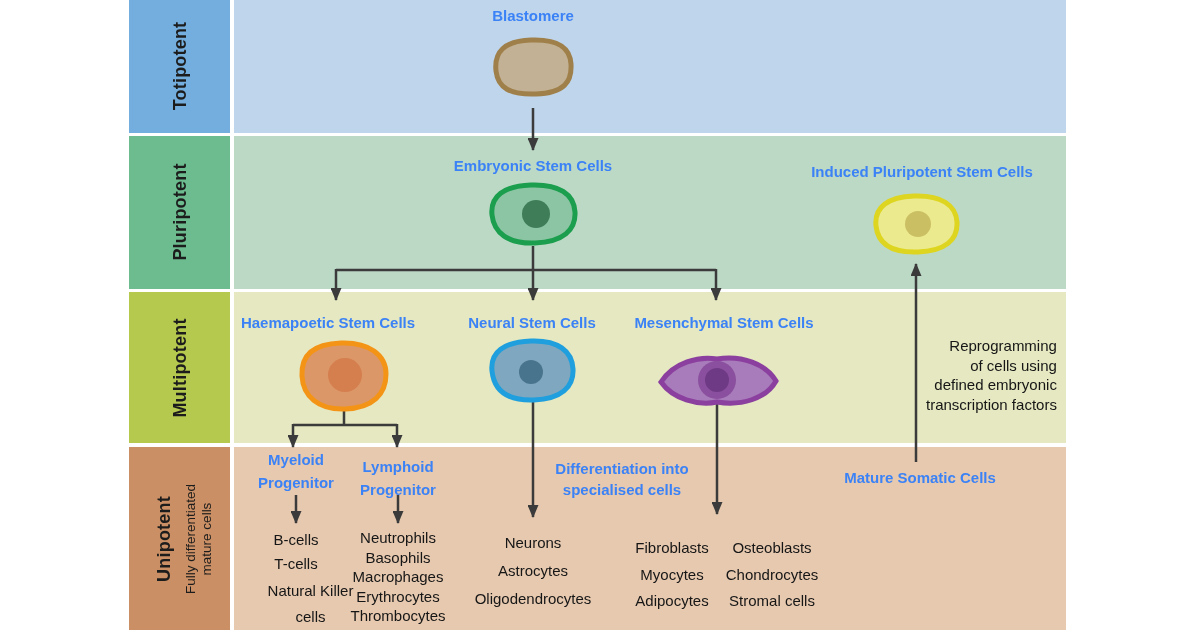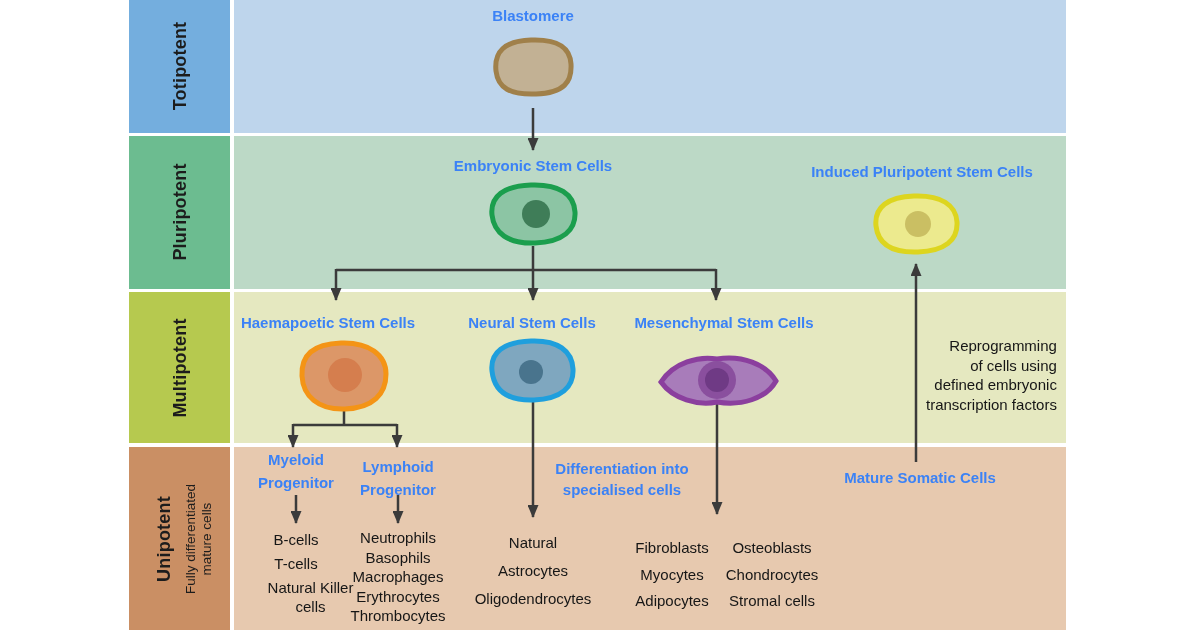--- a/index.html
+++ b/index.html
@@ -30,21 +30,21 @@
     font-size:15px;text-align:center;white-space:pre-line;color:#3b82f6;
   }
   .bold{font-weight:700;}
   .note{
     position:absolute;font-size:15px;line-height:19.5px;
     white-space:pre-line;text-align:right;color:#161616;
   }
   .list{position:absolute;transform:translateX(-50%);text-align:center;color:#161616;}
   .list .li{font-size:15px;white-space:pre-line;}
   .lh24 .li{line-height:24px;}
-  .lh24 .li.wrap2{line-height:19px;padding-top:2px;margin-left:29px;}
+  .lh24 .li.wrap2{line-height:26px;padding-top:2px;margin-left:29px;}
   .lh19 .li{line-height:19.5px;}
   .lh28 .li{line-height:28px;}
   .lh26 .li{line-height:26.5px;}
   svg{position:absolute;left:0;top:0;}
 </style>
 </head>
 <body>
 
 <div id="stage">
 
@@ -138,21 +138,21 @@
 
   <div class="list lh19" style="left:398px;top:528px">
     <div class="li">Neutrophils</div>
     <div class="li">Basophils</div>
     <div class="li">Macrophages</div>
     <div class="li">Erythrocytes</div>
     <div class="li">Thrombocytes</div>
   </div>
 
   <div class="list lh28" style="left:533px;top:529px">
-    <div class="li">Natural</div>
+    <div class="li">Neurons</div>
     <div class="li">Astrocytes</div>
     <div class="li">Oligodendrocytes</div>
   </div>
 
   <div class="list lh26" style="left:672px;top:535px">
     <div class="li">Fibroblasts</div>
     <div class="li">Myocytes</div>
     <div class="li">Adipocytes</div>
   </div>
 

